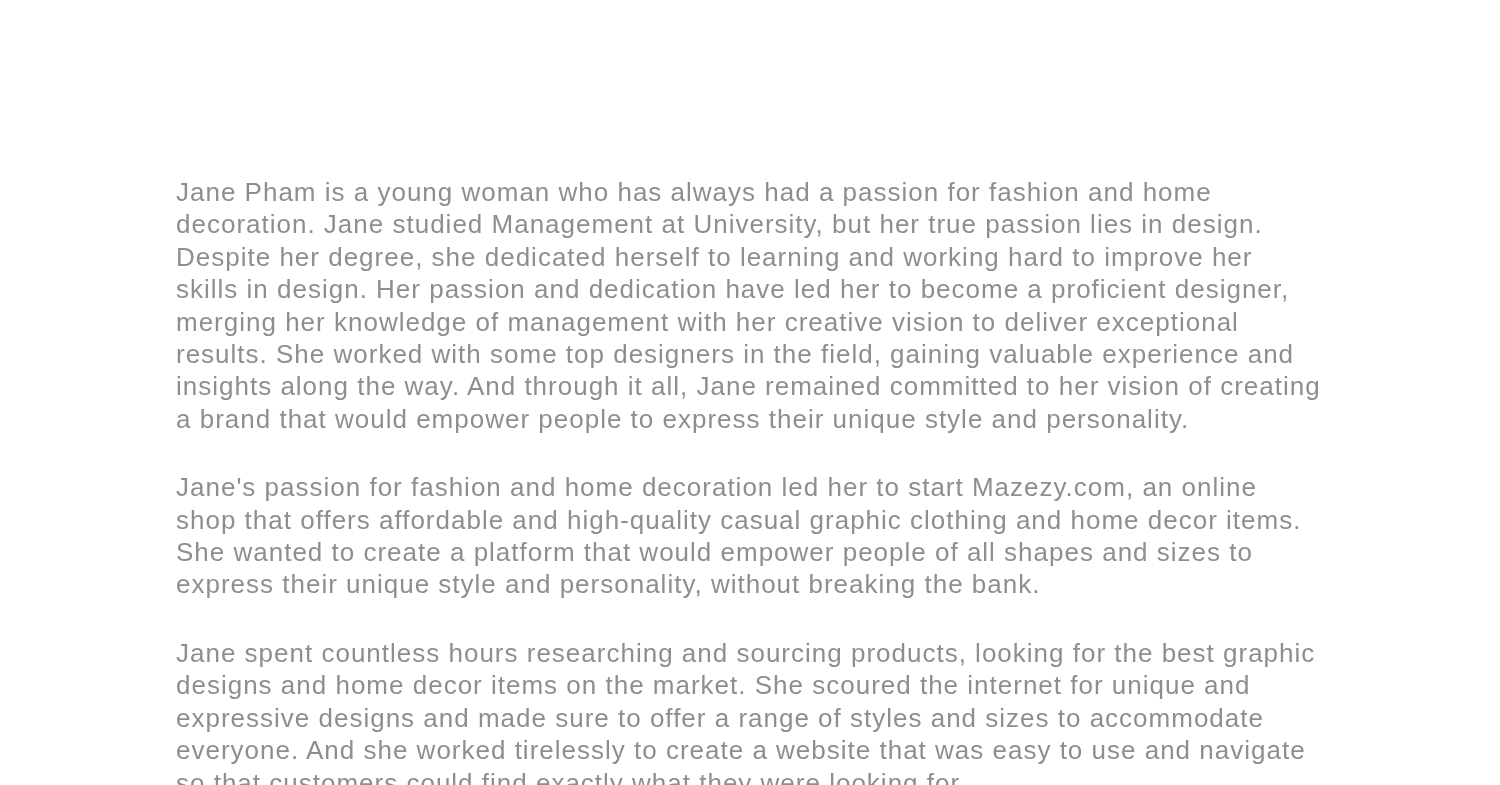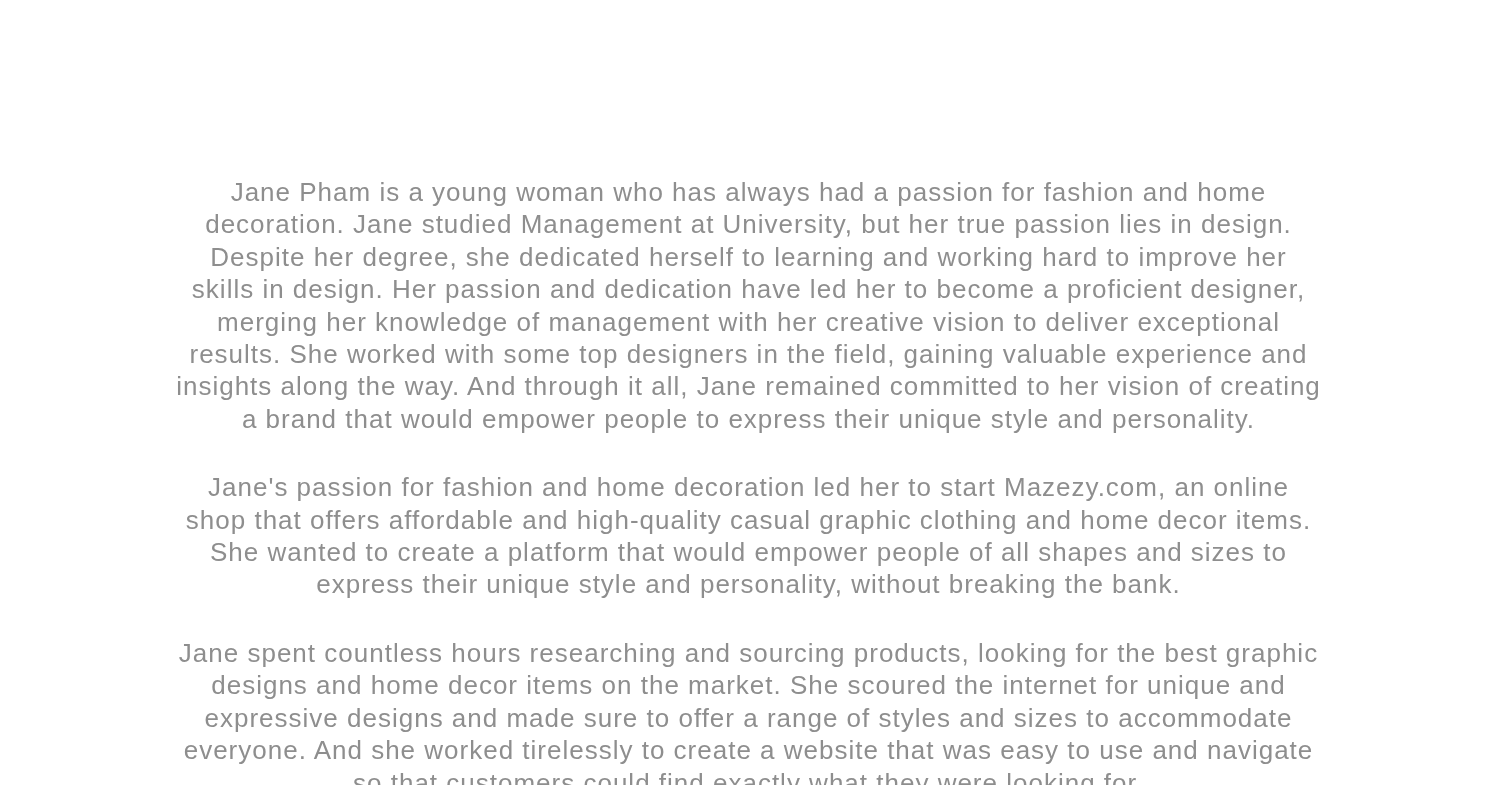--- a/index.html
+++ b/index.html
@@ -21,21 +21,20 @@
     font-family: "Liberation Sans", sans-serif;
     font-size: 26px;
     line-height: 32.4px;
     letter-spacing: 1px;
     color: #8e8e8e;
     text-align: left;
   }
   .article p {
     margin: 0 5px 36px 0;
     padding: 0;
-    text-align: center;
   }
 </style>
 </head>
 <body>
 
 <main class="article">
   <p>Jane Pham is a young woman who has always had a passion for fashion and home decoration. Jane studied Management at University, but her true passion lies in design. Despite her degree, she dedicated herself to learning and working hard to improve her skills in design. Her passion and dedication have led her to become a proficient designer, merging her knowledge of management with her creative vision to deliver exceptional results. She worked with some top designers in the field, gaining valuable experience and insights along the way. And through it all, Jane remained committed to her vision of creating a brand that would empower people to express their unique style and personality.</p>
   <p>Jane's passion for fashion and home decoration led her to start Mazezy.com, an online shop that offers affordable and high-quality casual graphic clothing and home decor items. She wanted to create a platform that would empower people of all shapes and sizes to express their unique style and personality, without breaking the bank.</p>
   <p>Jane spent countless hours researching and sourcing products, looking for the best graphic designs and home decor items on the market. She scoured the internet for unique and expressive designs and made sure to offer a range of styles and sizes to accommodate everyone. And she worked tirelessly to create a website that was easy to use and navigate so that customers could find exactly what they were looking for.</p>
 </main>

